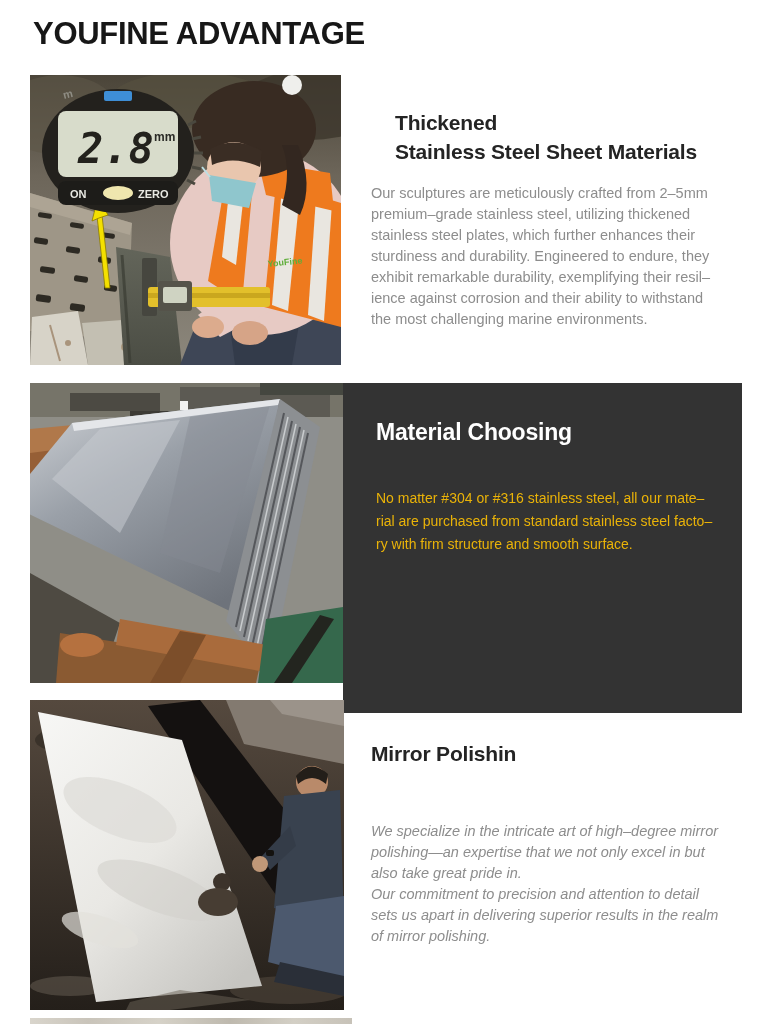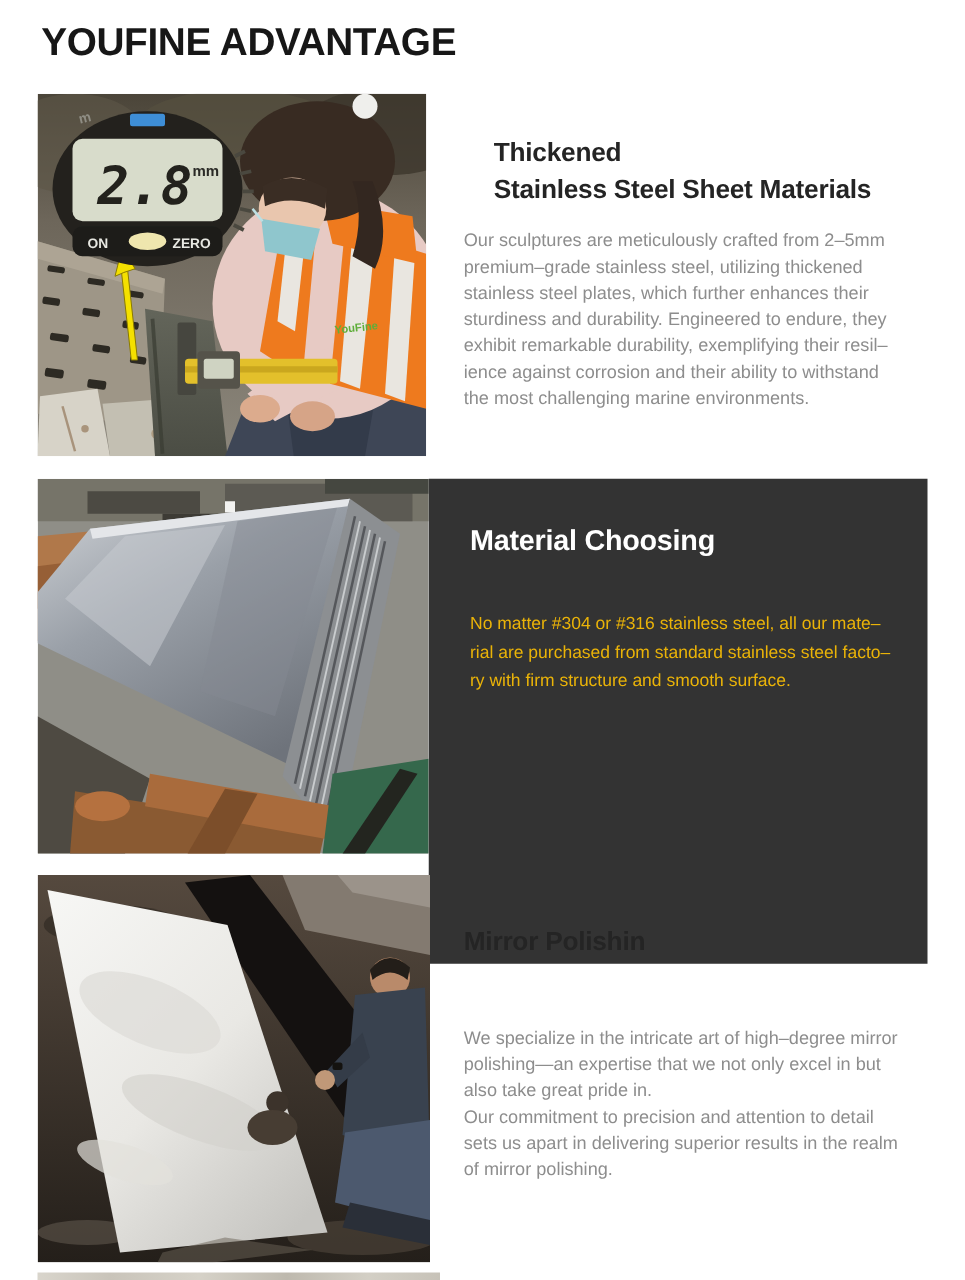--- a/index.html
+++ b/index.html
@@ -23,21 +23,21 @@
     position:absolute; left:371px; top:108px;
     font-size:21px; font-weight:700; color:#242424; line-height:29px;
     white-space:pre-line; letter-spacing:-0.2px;margin-left:24px;
   }
   .s1-body {
     position:absolute; left:371px; top:183px;
     font-size:14.5px; color:#8d8d8d; line-height:21px; white-space:pre;
   }
   .s2-photo { left:30px; top:383px; width:313px; height:300px; }
   .s2-panel {
-    position:absolute; left:343px; top:383px; width:399px; height:388px;
+    position:absolute; left:343px; top:383px; width:399px; height:330px;
     background:#333333;
   }
   .s2-heading {
     position:absolute; left:33px; top:36px;
     font-size:23px; font-weight:700; color:#ffffff; letter-spacing:-0.2px;
     white-space:pre;
   }
   .s2-body {
     position:absolute; left:33px; top:104px;
     font-size:14px; color:#eab308; line-height:23px; white-space:pre;
@@ -46,21 +46,21 @@
   
   .s3-photo { left:30px; top:700px; width:314px; height:310px; }
   .s3-heading {
     position:absolute; left:371px; top:742px;
     font-size:21px; font-weight:700; color:#242424; letter-spacing:-0.2px;
     white-space:pre;
     text-align:center;
   }
   .s3-body {
     position:absolute; left:371px; top:821px;
-    font-size:14.5px; color:#8d8d8d; line-height:21px; white-space:pre;
+    font-size:14.5px; color:#8d8d8d; line-height:21px; white-space:pre;font-style:italic;
   }
 
   
   .bottom-strip {
     position:absolute; left:30px; top:1018px; width:322px; height:6px;
     background:linear-gradient(90deg,#d9d5cc 0%,#c9c4ba 18%,#d6d2c8 40%,#beb9ae 62%,#d3cfc5 82%,#c7c2b8 100%);
   }
 
   .seg-digits {
     font-family:"DejaVu Sans Mono", monospace;

